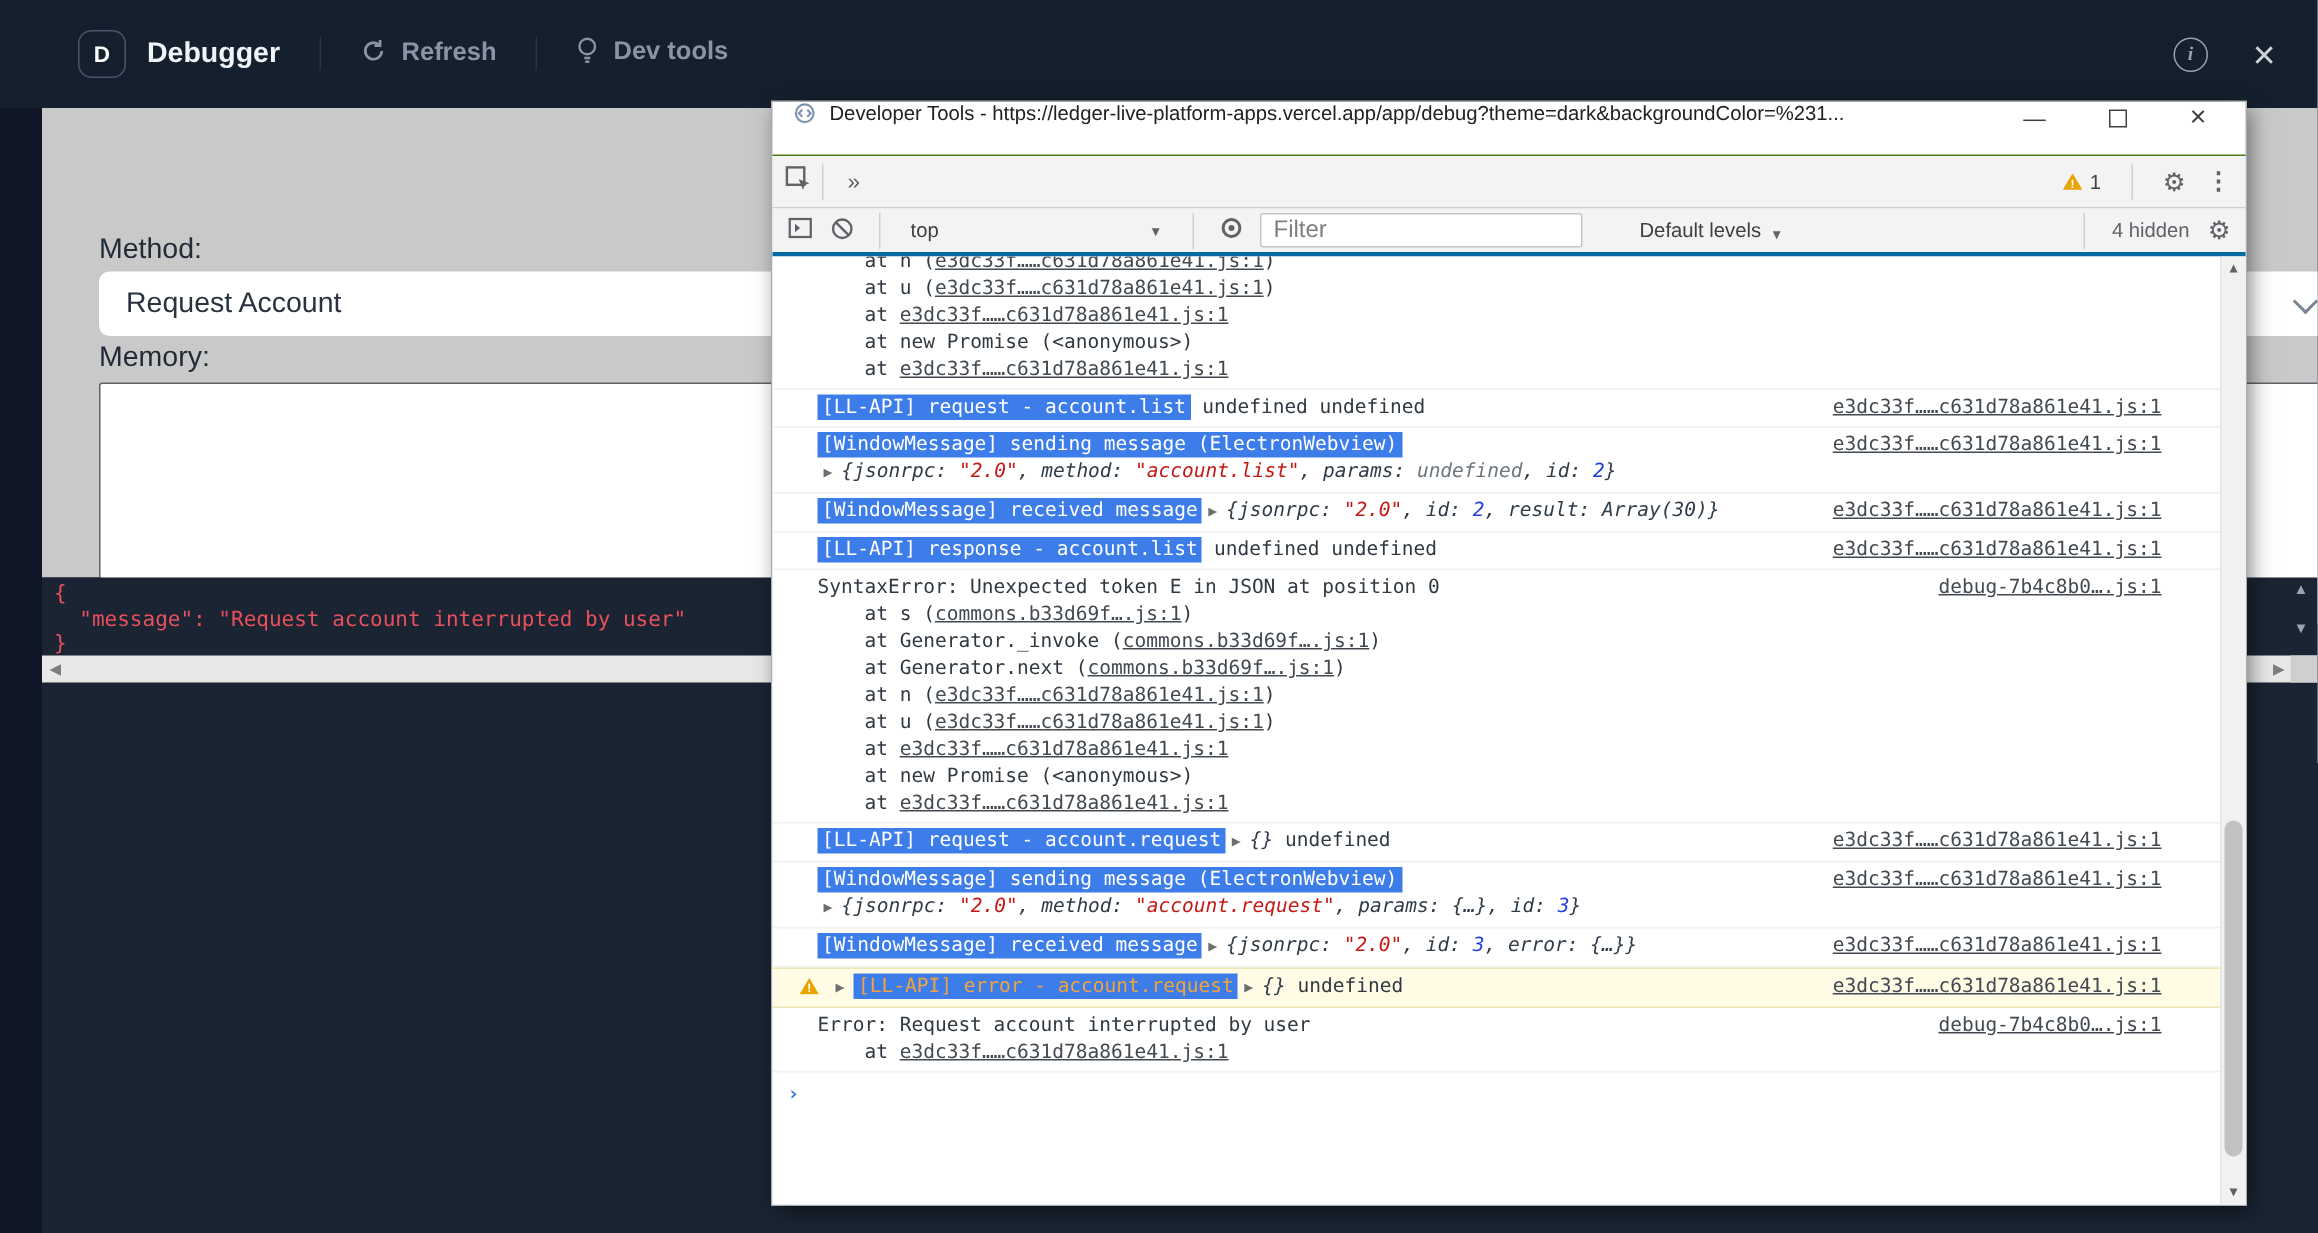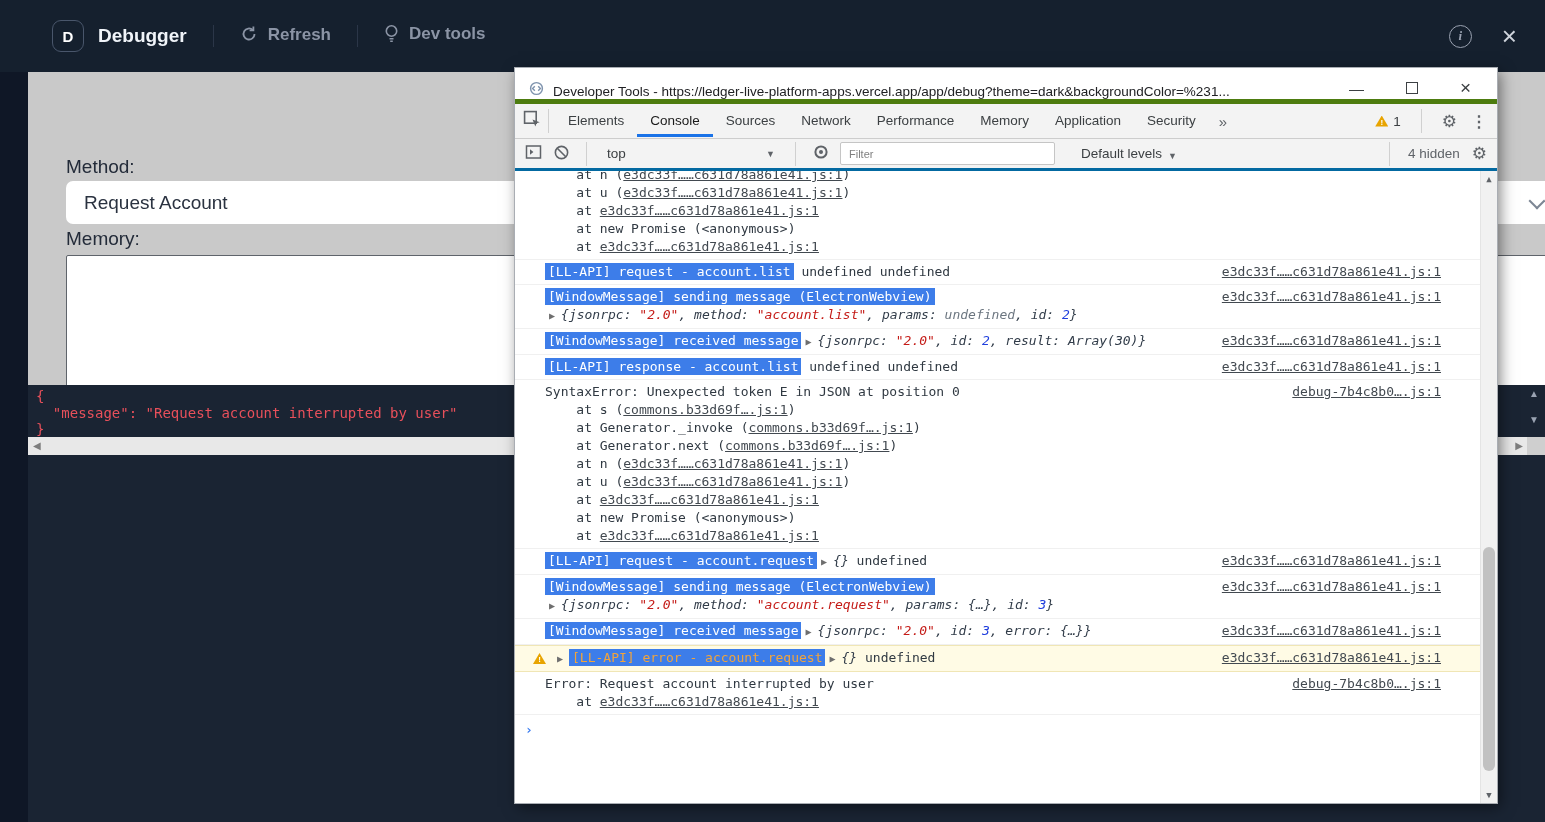--- a/index.html
+++ b/index.html
@@ -37,21 +37,21 @@
                    font-size:14px;line-height:16.5px;color:#e8505b}
   .out-vscroll{position:absolute;right:0;top:0;width:22px;height:52px;color:#9aa3b2;font-size:10px;text-align:center}
   .out-vscroll .a{position:absolute;left:0;right:0;cursor:pointer}
   .out-hscroll{position:absolute;left:0;right:0;top:52px;height:18px;background:#e8e8e8}
   .out-hscroll .al{position:absolute;left:5px;top:3px;color:#7d7d7d;font-size:10px;cursor:pointer}
   .out-hscroll .ar{position:absolute;right:22px;top:3px;color:#7d7d7d;font-size:10px;cursor:pointer}
   .out-corner{position:absolute;right:0;top:0;width:18px;height:18px;background:#cfcfcf}
   
   .devtools{position:absolute;left:515px;top:68px;width:982px;height:735px;background:#fff;
             box-shadow:0 0 0 1px #a9adb3,3px 4px 14px rgba(0,0,0,.5);font-size:13.5px;color:#202124}
-  .dt-title{height:36px;display:flex;align-items:flex-end;gap:9px;padding:0 14px;box-sizing:border-box;border-bottom:5px solid #4d7c0f}
+  .dt-title{height:36px;display:flex;align-items:flex-start;gap:9px;padding:0 14px;box-sizing:border-box;border-bottom:1px solid #4d7c0f}
   .dt-title .txt{white-space:nowrap;overflow:hidden;max-width:790px}
   .winctl{margin-left:auto;display:flex;align-items:center;gap:42px;padding-right:12px;color:#3c4043}
   .winctl .mini{font-size:15px;cursor:pointer}
   .winctl .maxbox{width:10px;height:10px;border:1.3px solid #3c4043;display:inline-block;cursor:pointer}
   .winctl .cls{font-size:19px;cursor:pointer}
   .dt-tabs{height:35px;background:#f3f3f3;border-bottom:1px solid #cdcdcd;display:flex;align-items:center;padding:0 10px 0 8px;box-sizing:border-box}
   .vsep{width:1px;height:24px;background:#d0d0d0;margin:0 6px}
   .tab{padding:0 13px;line-height:32px;height:32px;color:#3c4043;cursor:pointer;white-space:nowrap}
   .tab.active{box-shadow:inset 0 -3px 0 #1a73e8;color:#1a1a1a}
   .moretabs{color:#5f6368;font-size:15px;padding:0 10px;cursor:pointer}
@@ -60,23 +60,23 @@
   .warnicon{display:inline-block;width:13px;height:11px;background:#e8a400;
             clip-path:polygon(50% 0,100% 100%,0 100%);color:#fff;font-size:8px;line-height:13px;
             text-align:center;font-weight:bold;font-family:"Liberation Sans",sans-serif}
   .gear{color:#5f6368;font-size:17px;cursor:pointer;line-height:1}
   .kebab{color:#5f6368;font-size:16px;cursor:pointer;font-weight:bold}
   .dt-filter{height:32px;background:#f3f3f3;border-bottom:3px solid #0369a1;display:flex;align-items:center;
              gap:10px;padding:0 10px;box-sizing:border-box;color:#3c4043}
   .ctx{width:168px;display:flex;align-items:center;justify-content:space-between;padding:0 4px;cursor:pointer}
   .dd{font-size:9px;color:#5f6368}
   .filterinput{width:197px;height:21px;border:1px solid #c5c5c5;border-radius:2px;padding:0 8px;
-               font-size:11px;font-family:"Liberation Sans",sans-serif;color:#333;background:#fff}
+               font-size:16px;font-family:"Liberation Sans",sans-serif;color:#333;background:#fff}
   .filterinput::placeholder{color:#808080}
-  .levels{display:flex;align-items:flex-end;gap:6px;margin-left:16px;cursor:pointer}
+  .levels{display:flex;align-items:flex-end;gap:6px;margin-left:28px;cursor:pointer}
   .filtright{margin-left:auto;display:flex;align-items:center;gap:12px;color:#5f6368}
   
   .dt-console{position:absolute;left:0;right:0;top:103px;bottom:0;overflow:hidden;background:#fff;
               font-family:"DejaVu Sans Mono",monospace;font-size:13px;color:#303942}
   .logwrap{margin:-8px 16px 0 0}
   .crow{position:relative;padding:3px 44px 3px 30px;border-bottom:1px solid #f0f0f0;line-height:18px}
   .crow.warn{background:#fffbe5;border-top:1px solid #f0e6b5;border-bottom:1px solid #f0e6b5;padding-left:18px}
   .cline{white-space:pre-wrap}
   .t-p{color:#303942}
   .t-hl{background:#3d7de9;color:#fff;padding:1px 3px}
@@ -163,30 +163,20 @@
       <span class="cls">×</span>
     </span>
   </div>
 
   <div class="dt-tabs">
     <span><svg width="19" height="19" viewBox="0 0 18 18">
           <rect x="1.5" y="1.5" width="11" height="11" fill="none" stroke="#5f6368" stroke-width="1.5"></rect>
           <path d="M9 9l6.8 2.6-3 1-1.1 3z" fill="#5f6368"></path>
         </svg></span>
     <span class="vsep"></span>
-    <span id="dt-tabs-list" style="display:flex">
-        <span class="tab">Elements</span>
-        <span class="tab active">Console</span>
-        <span class="tab">Sources</span>
-        <span class="tab">Network</span>
-        <span class="tab">Performance</span>
-        <span class="tab">Memory</span>
-        <span class="tab">Application</span>
-        <span class="tab">Security</span>
-      </span>
     <span class="moretabs">»</span>
     <span class="tabright">
       <span class="warncount">
         <span class="warnicon">!</span>
         <span>1</span>
       </span>
       <span class="vsep"></span>
       <span class="gear">⚙</span>
       <span class="kebab">⋮</span>
     </span>

